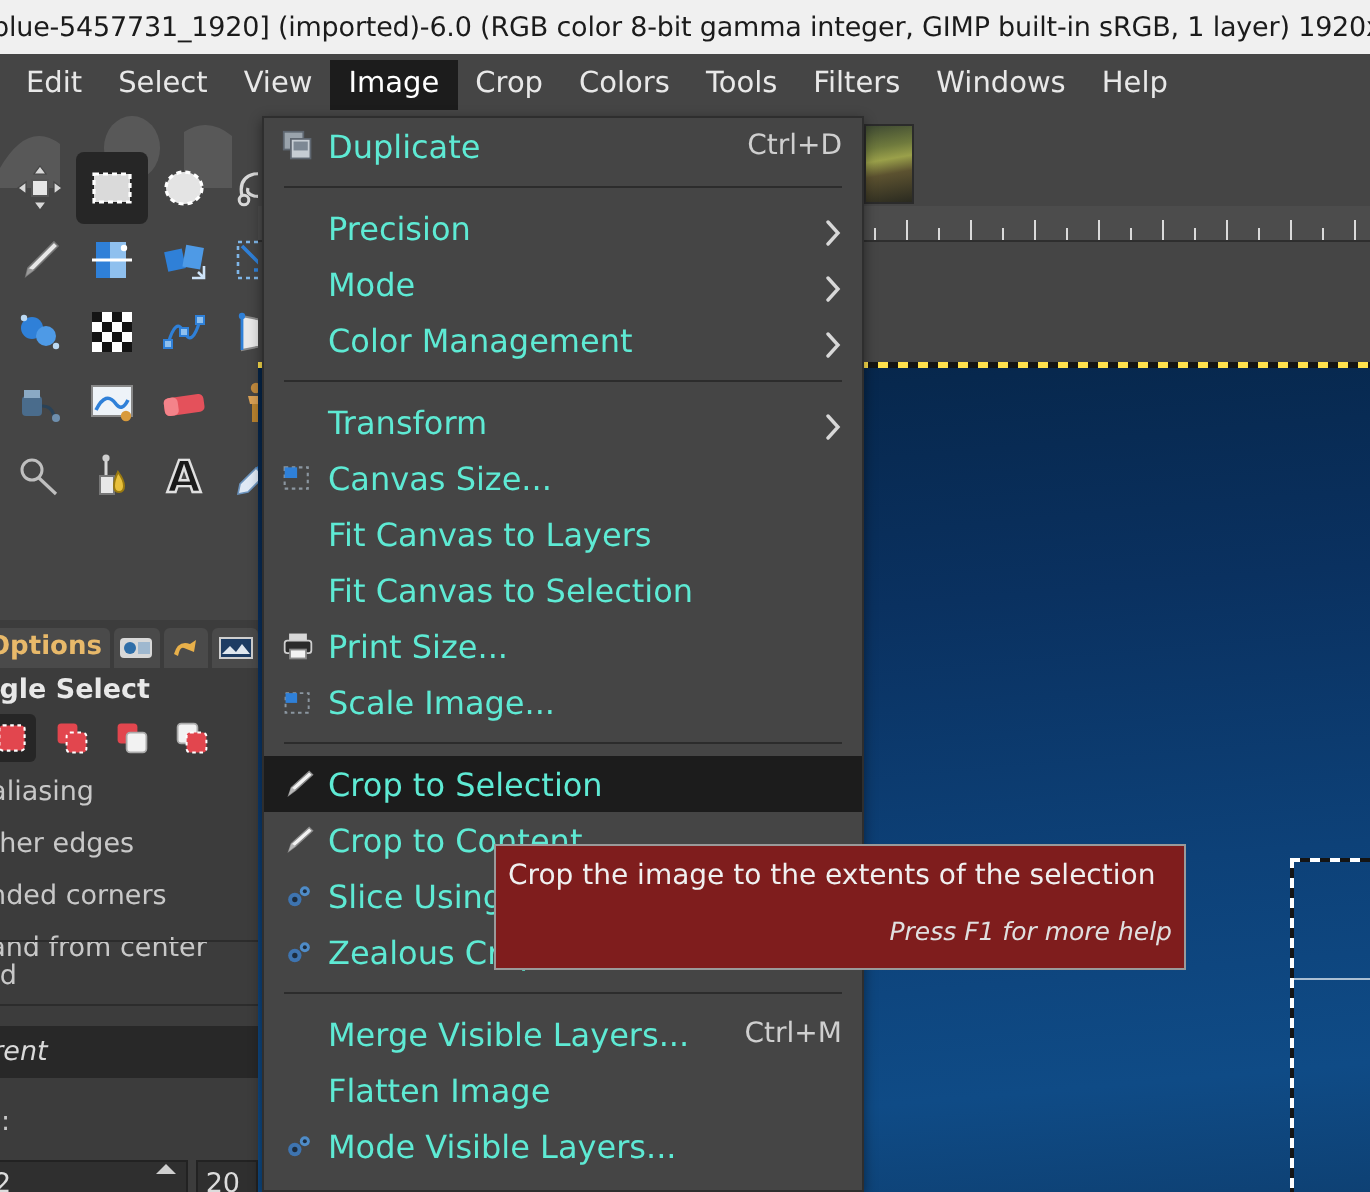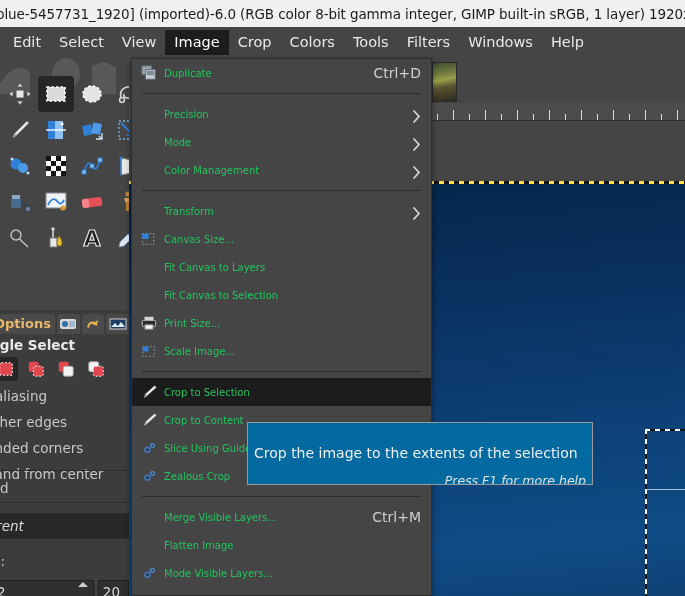--- a/index.html
+++ b/index.html
@@ -235,40 +235,40 @@
     padding-left: 6px;
     cursor: default;
   }
   .mi.highlight { background: #1c1c1c; }
   .mi-icon {
     width: 22px; height: 20px; margin-right: 4px;
     display: flex; align-items: center; justify-content: center;
     flex: 0 0 22px;
   }
   .mi-label {
-    font-size: 10px; color: #22c55e; white-space: nowrap;
+    font-size: 16px; color: #5eead4; white-space: nowrap;
   }
   .mi-accel {
     position: absolute; right: 10px;
     font-size: 14px; color: #cfcfcf;
   }
   .mi-arrow {
     position: absolute; right: 10px;
     width: 9px; height: 13px;
   }
   .menu-sep {
     height: 1px; background: #2c2c2c; margin: 6px 10px 6px 10px;
   }
 
   
   .tooltip {
     position: absolute; left: 247px; top: 422px; width: 346px; height: 63px;
-    background: #0369a1;
+    background: #7f1d1d;
     border: 1px solid #9a9a9a;
-    padding: 20px 6px 4px 6px;
+    padding: 5px 6px 4px 6px;
     overflow: hidden;
   }
   .tt-main {
     font-size: 14px; color: #f0f0f0; white-space: nowrap;
     line-height: 20px;
   }
   .tt-sub {
     font-size: 12.5px; font-style: italic; color: #e0e0e0;
     text-align: right; margin-top: 10px; white-space: nowrap;
   }

